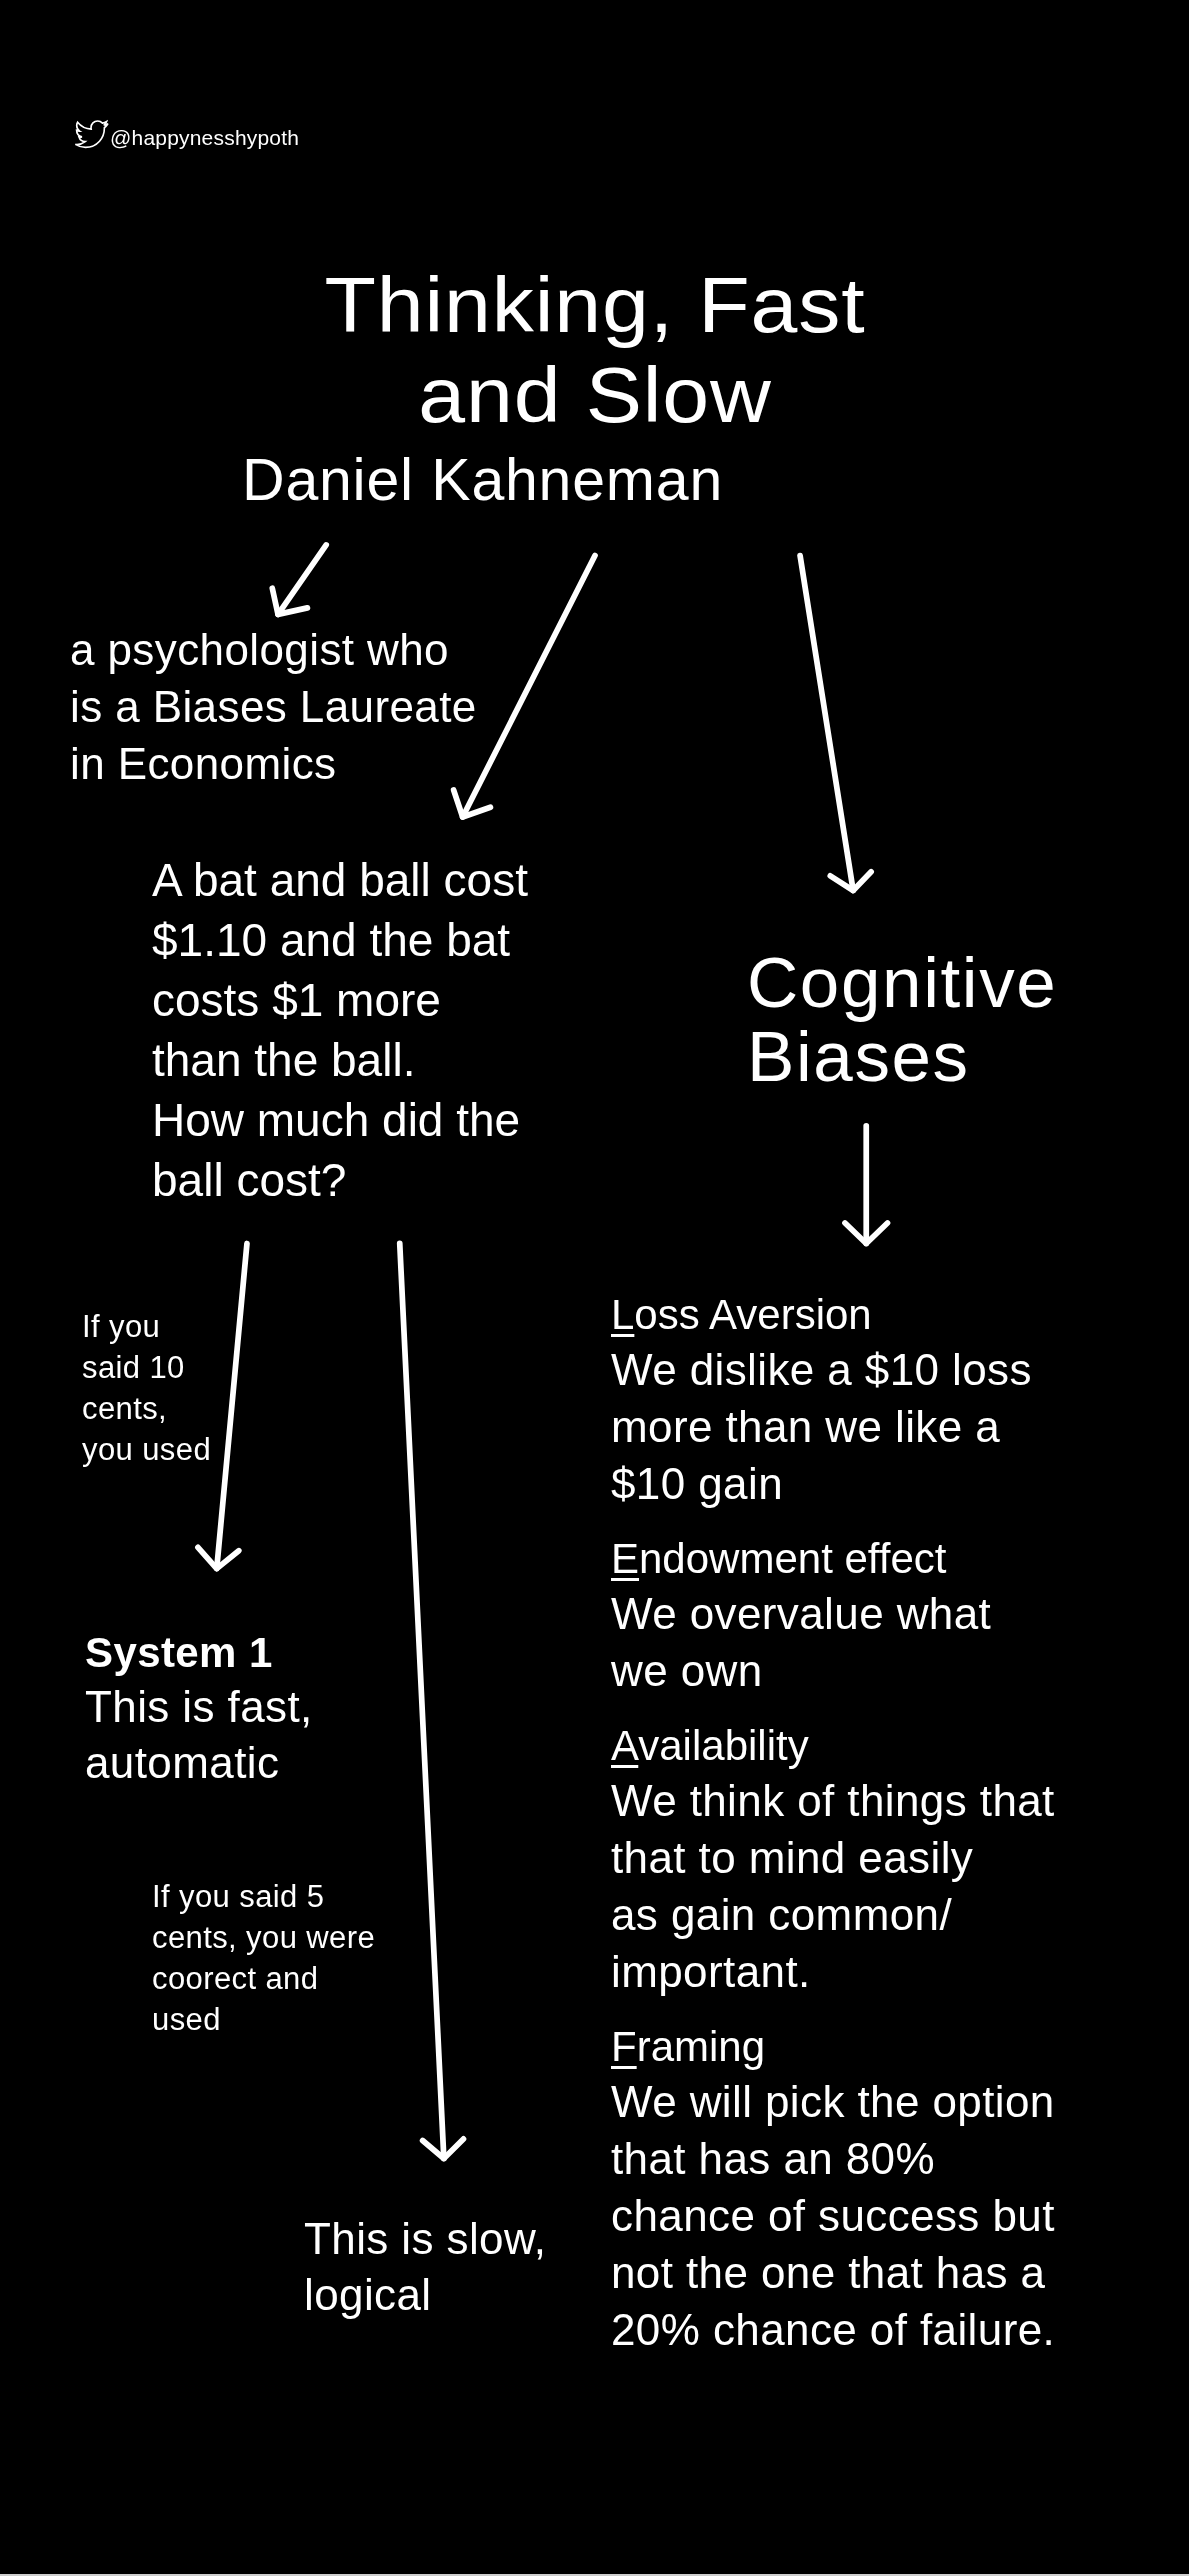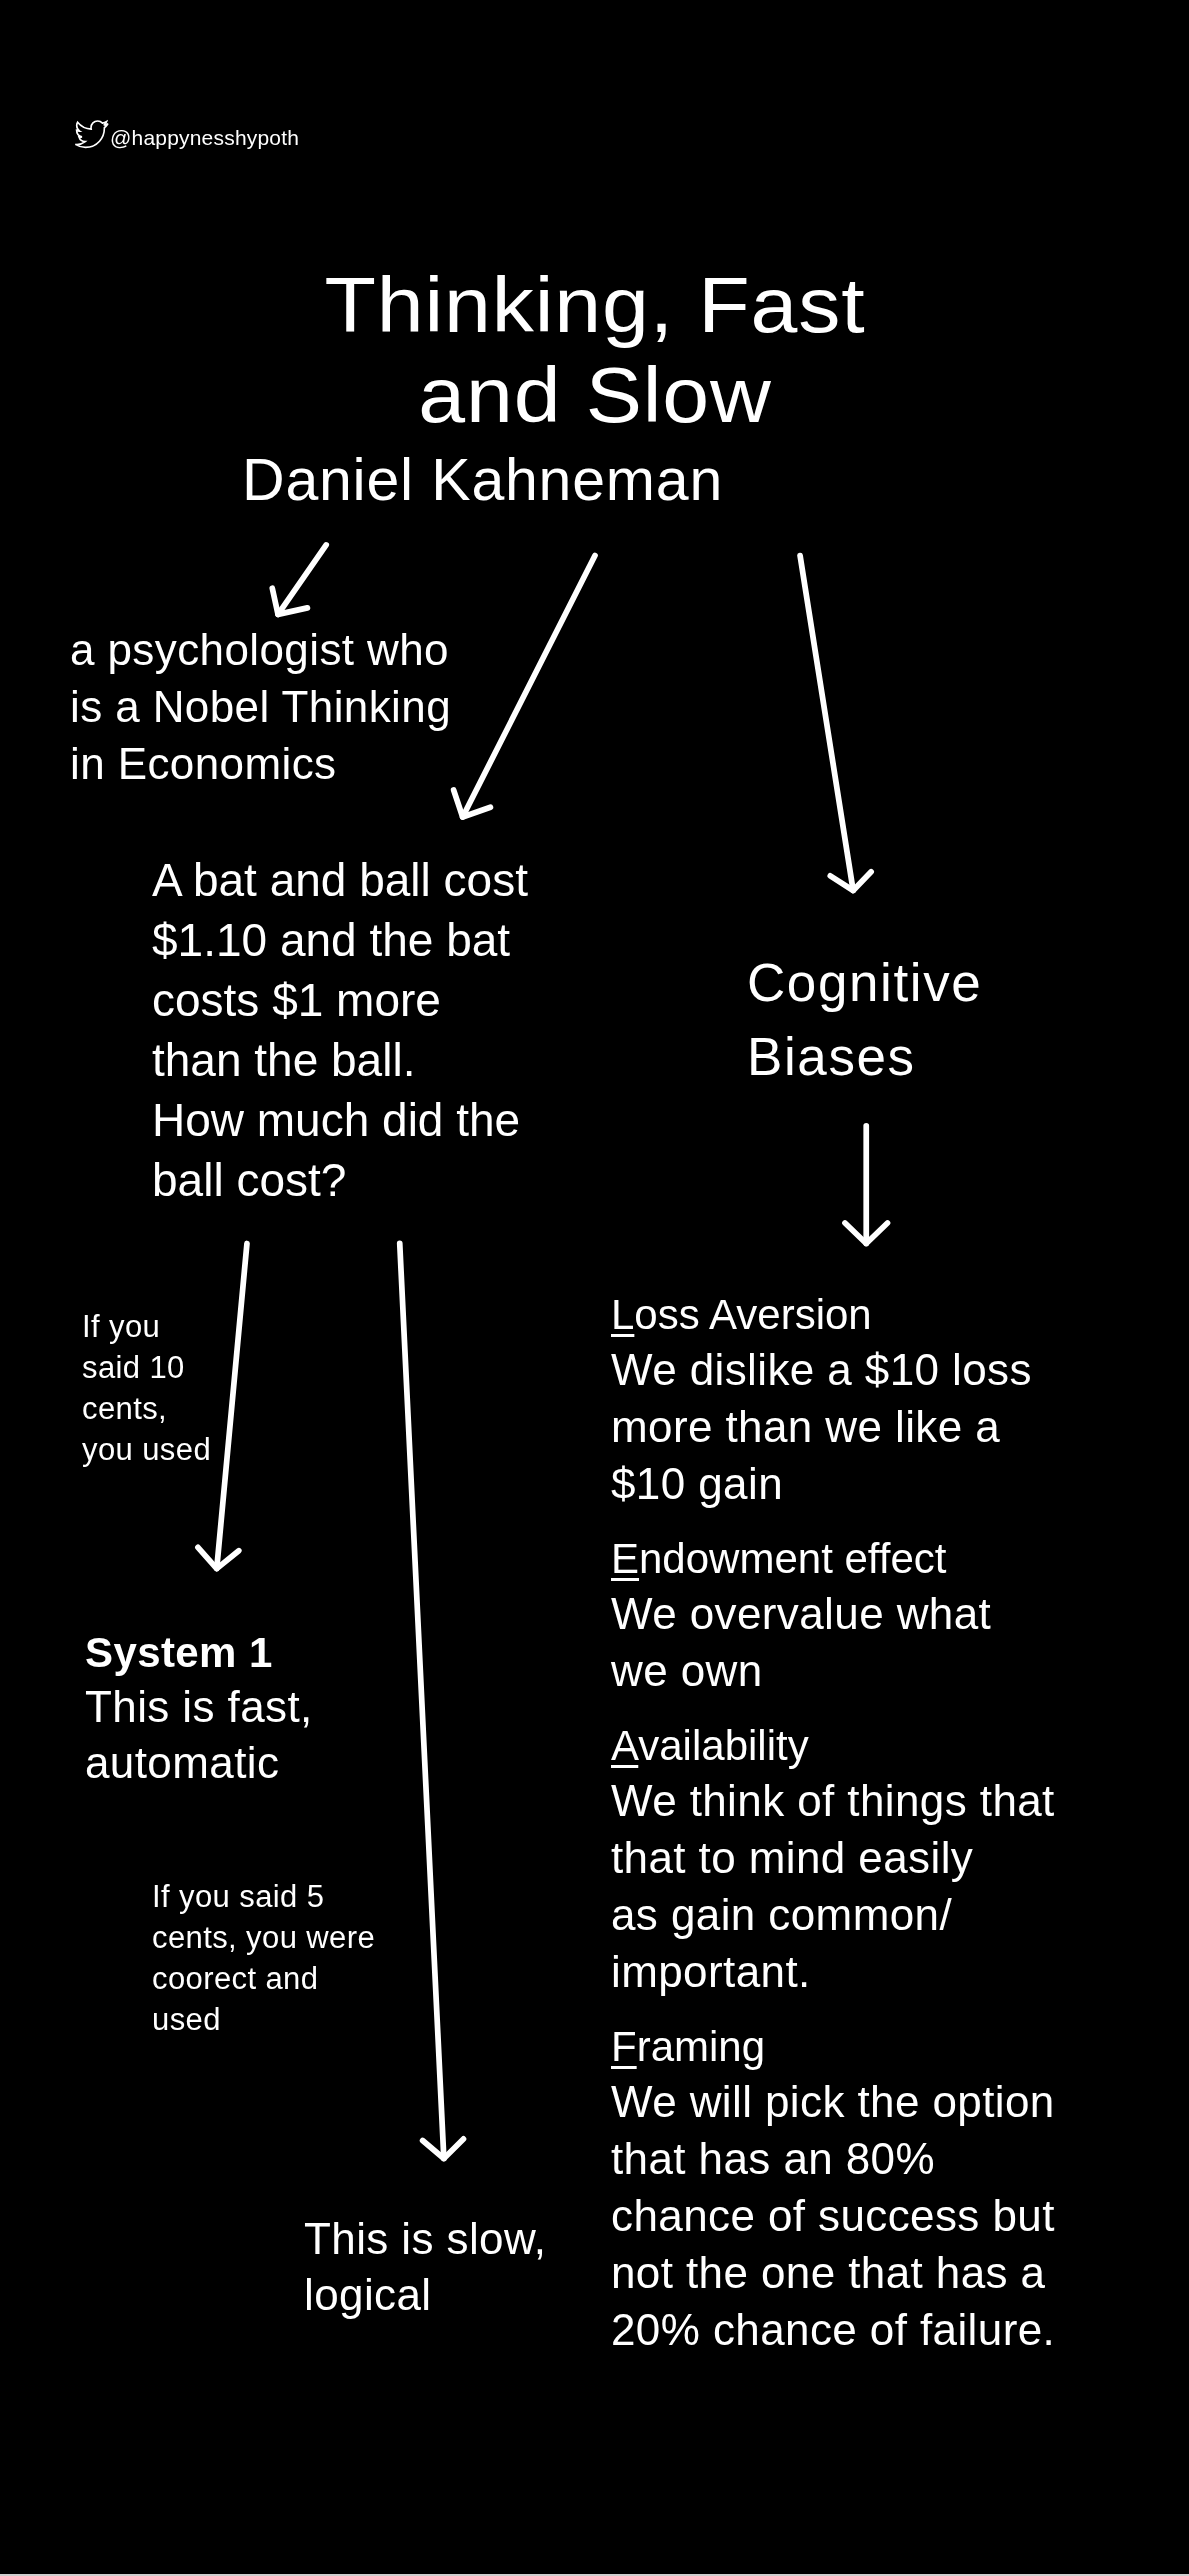--- a/index.html
+++ b/index.html
@@ -70,21 +70,21 @@
 
     .question {
       left: 152px; top: 850px;
       font-size: 46px;
       line-height: 60px;
       font-weight: 400;
     }
 
     .biases {
       left: 747px; top: 946px;
-      font-size: 53px;
+      font-size: 71px;
       line-height: 74px;
       font-weight: 400;
       letter-spacing: 1.6px;
     }
 
     .note-small {
       font-size: 31px;
       line-height: 41px;
       font-weight: 300;
       letter-spacing: 0.4px;
@@ -181,21 +181,21 @@
 </div>
 
 <div class="abs title">
   <div>Thinking, Fast</div>
   <div>and Slow</div>
 </div>
 <div class="abs author">Daniel Kahneman</div>
 
 <div class="abs psych">
   <div>a psychologist who</div>
-  <div>is a Nobel Thinking</div>
+  <div>is a Biases Laureate</div>
   <div>in Economics</div>
 </div>
 
 <div class="abs question">
   <div>A bat and ball cost</div>
   <div>$1.10 and the bat</div>
   <div>costs $1 more</div>
   <div>than the ball.</div>
   <div>How much did the</div>
   <div>ball cost?</div>

